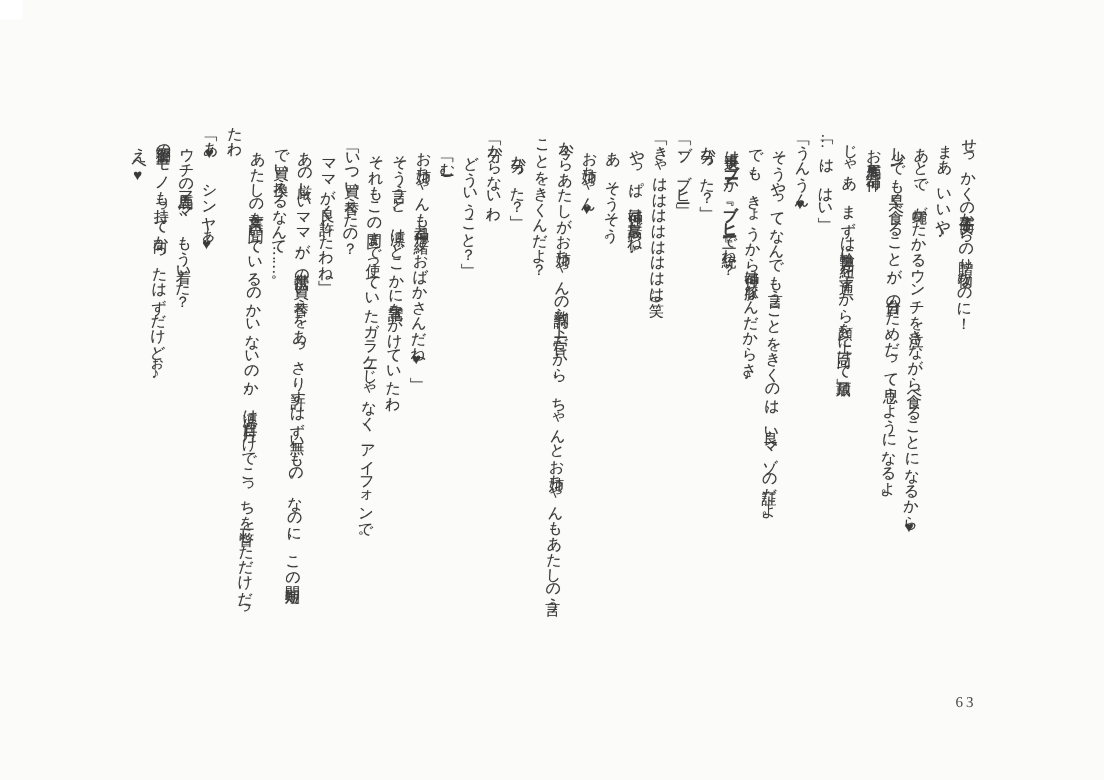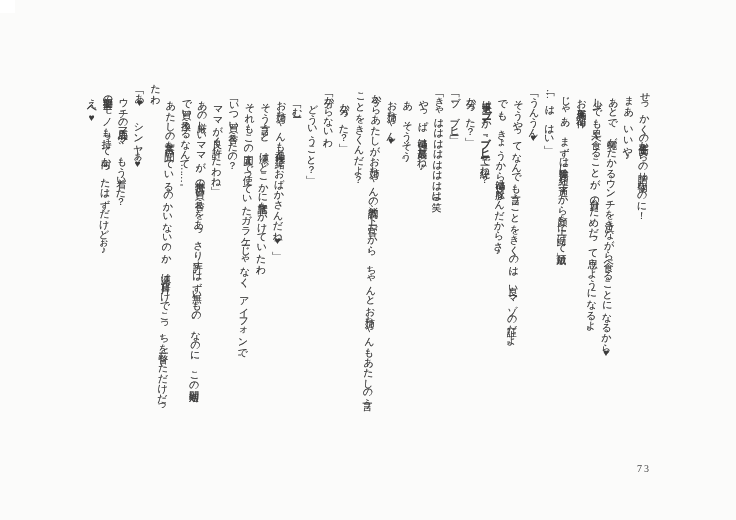--- a/index.html
+++ b/index.html
@@ -95,14 +95,14 @@
       <p style="text-indent: 13px;">ママが良く許したわね」</p>
       <p style="text-indent: 8px;">あの厳しいママが、携帯の買い替えをあっさり許すはず無いもの。なのに、この短期間</p>
       <p style="text-indent: 7px;">で買い換えるなんて……。</p>
       <p style="text-indent: 8px;">あたしの言葉を聞いているのかいないのか、凛は片目だけでこっちを一瞥しただけだっ</p>
       <p style="text-indent: -9px;">たわ。</p>
       <p style="text-indent: 2px;">「あ♥　シンヤぁ♥</p>
       <p style="text-indent: 5px;">ウチの馬鹿ママ、もう着いた？</p>
       <p style="text-indent: 6px;">御要望のモノも持って向かったはずだけどぉ♪</p>
       <p style="text-indent: 5px;">えへ♥</p>
     </div>
-  <div class="page-number">73</div>
+  <div class="page-number">63</div>
 </div>
 
 </body></html>

